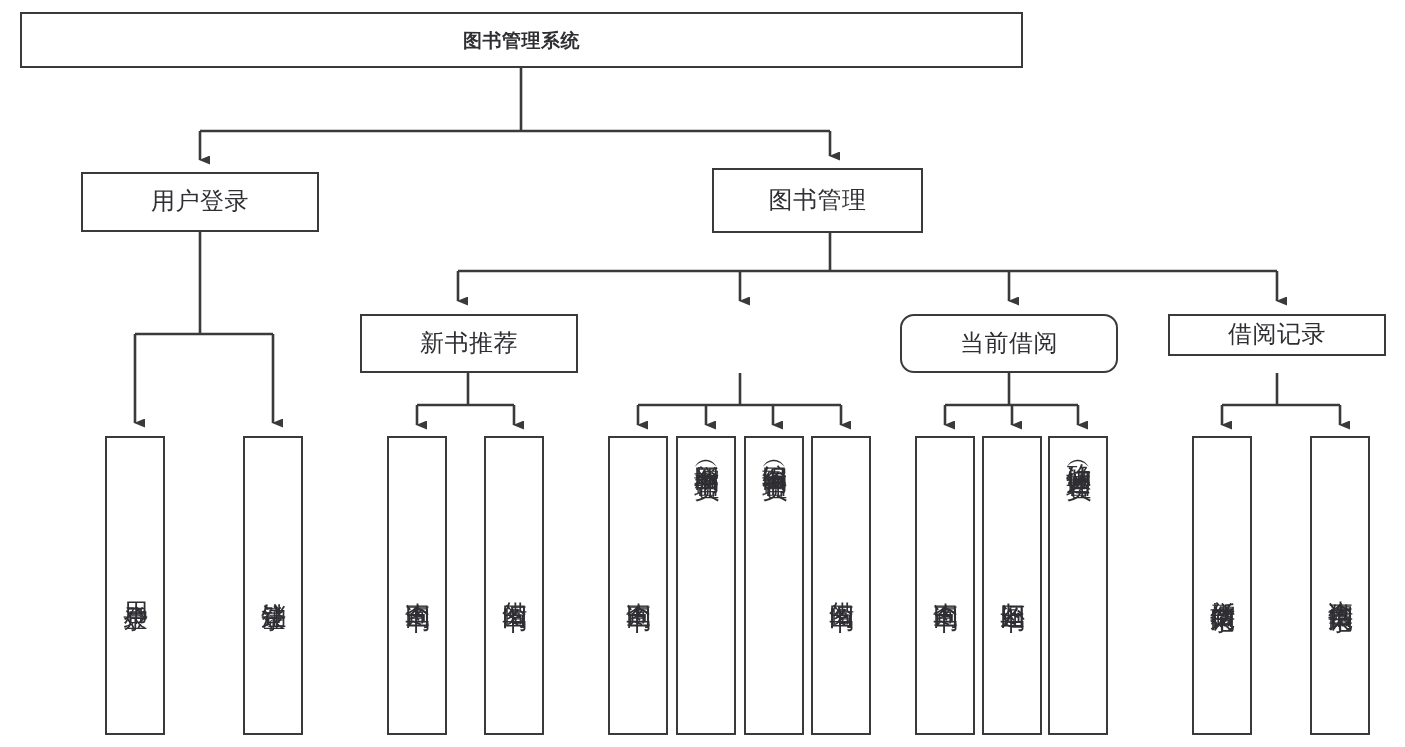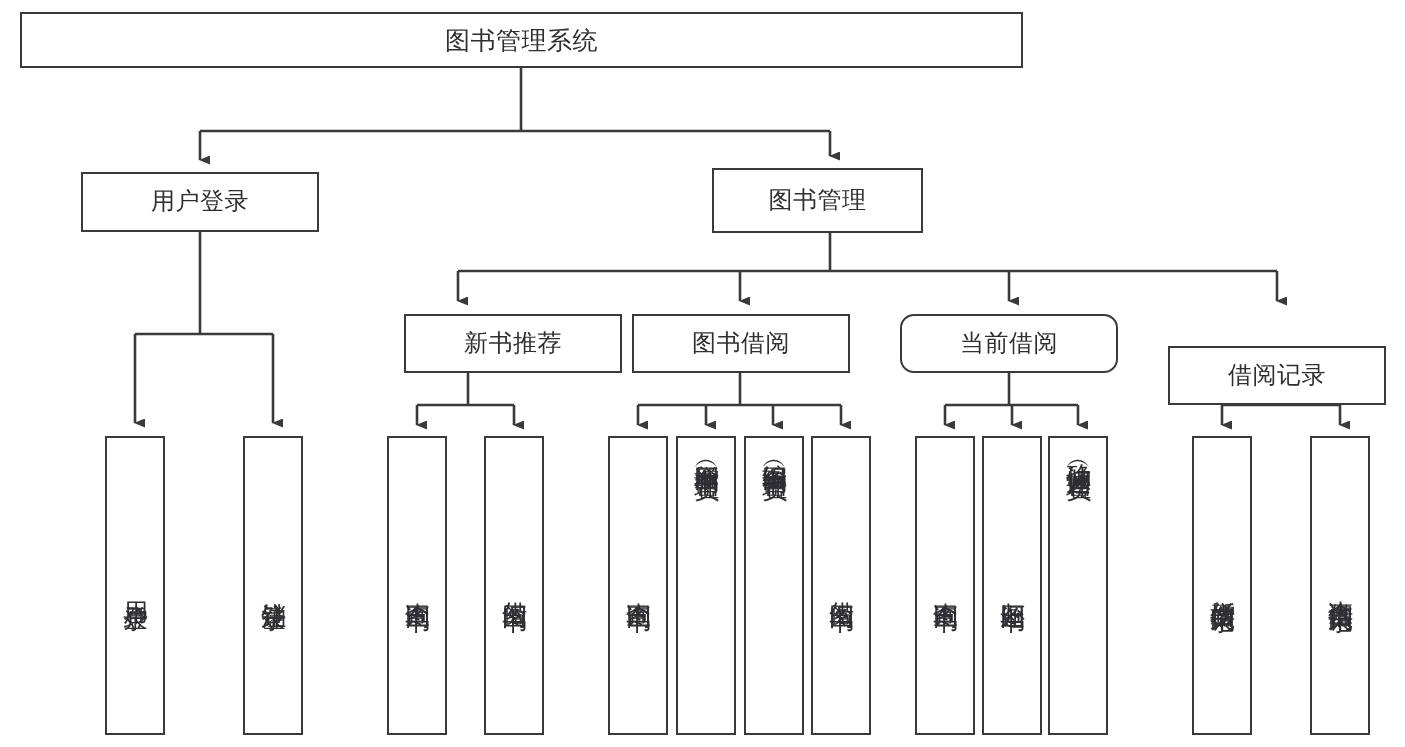--- a/index.html
+++ b/index.html
@@ -44,21 +44,22 @@
     line-height: 1.08;
     color: #2f2f33;
     white-space: nowrap;
   }
   
   .node.horiz .node-label {
     font-size: 24px;
     letter-spacing: 0.5px;
   }
   .node.root .node-label {
-    font-size: 25px;
+    font-size: 19px;
+    font-weight: bold;
   }
   
   .node.vert {
     align-items: flex-start;
     justify-content: center;
     padding-top: 6px;
   }
   .node.vert .node-label {
     writing-mode: vertical-rl;
     text-orientation: upright;
@@ -142,33 +143,30 @@
   </div>
 
   <div class="node horiz" style="left:81px; top:172px; width:238px; height:60px;">
     <span class="node-label">用户登录</span>
   </div>
 
   <div class="node horiz" style="left:712px; top:168px; width:211px; height:65px;">
     <span class="node-label">图书管理</span>
   </div>
 
-  <div class="node horiz" style="left:360px; top:314px; width:218px; height:59px;margin-left:44px;">
+  <div class="node horiz" style="left:360px; top:314px; width:218px; height:59px;">
     <span class="node-label">新书推荐</span>
   </div>
 
-  <div class="node horiz" style="left:632px; top:314px; width:218px; height:59px;">
-    <span class="node-label">图书借阅</span>
-  </div>
 
   <div class="node horiz" style="left:900px; top:314px; width:218px; height:59px;border-radius:14px;">
     <span class="node-label">当前借阅</span>
   </div>
 
-  <div class="node horiz" style="left:1168px; top:314px; width:218px; height:59px;margin-top:32px;">
+  <div class="node horiz" style="left:1168px; top:314px; width:218px; height:42px;">
     <span class="node-label">借阅记录</span>
   </div>
 
   <div class="node vert center-text" style="left:105px; top:436px; width:60px; height:299px;">
     <span class="node-label">用户登录</span>
   </div>
 
   <div class="node vert center-text" style="left:243px; top:436px; width:60px; height:299px;">
     <span class="node-label">注销登录</span>
   </div>

